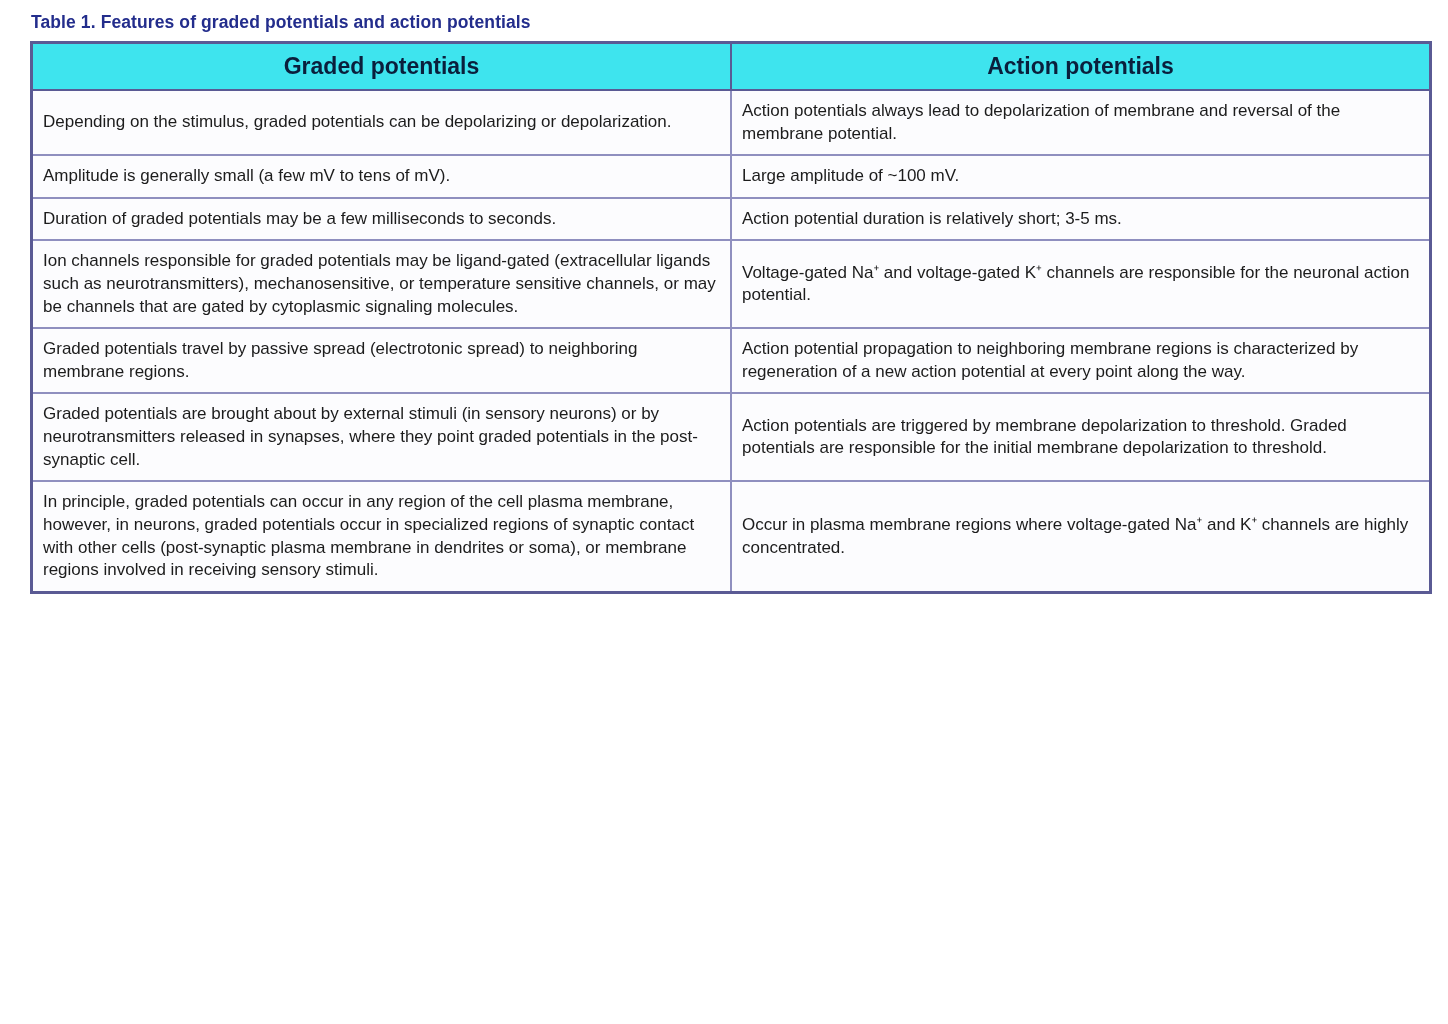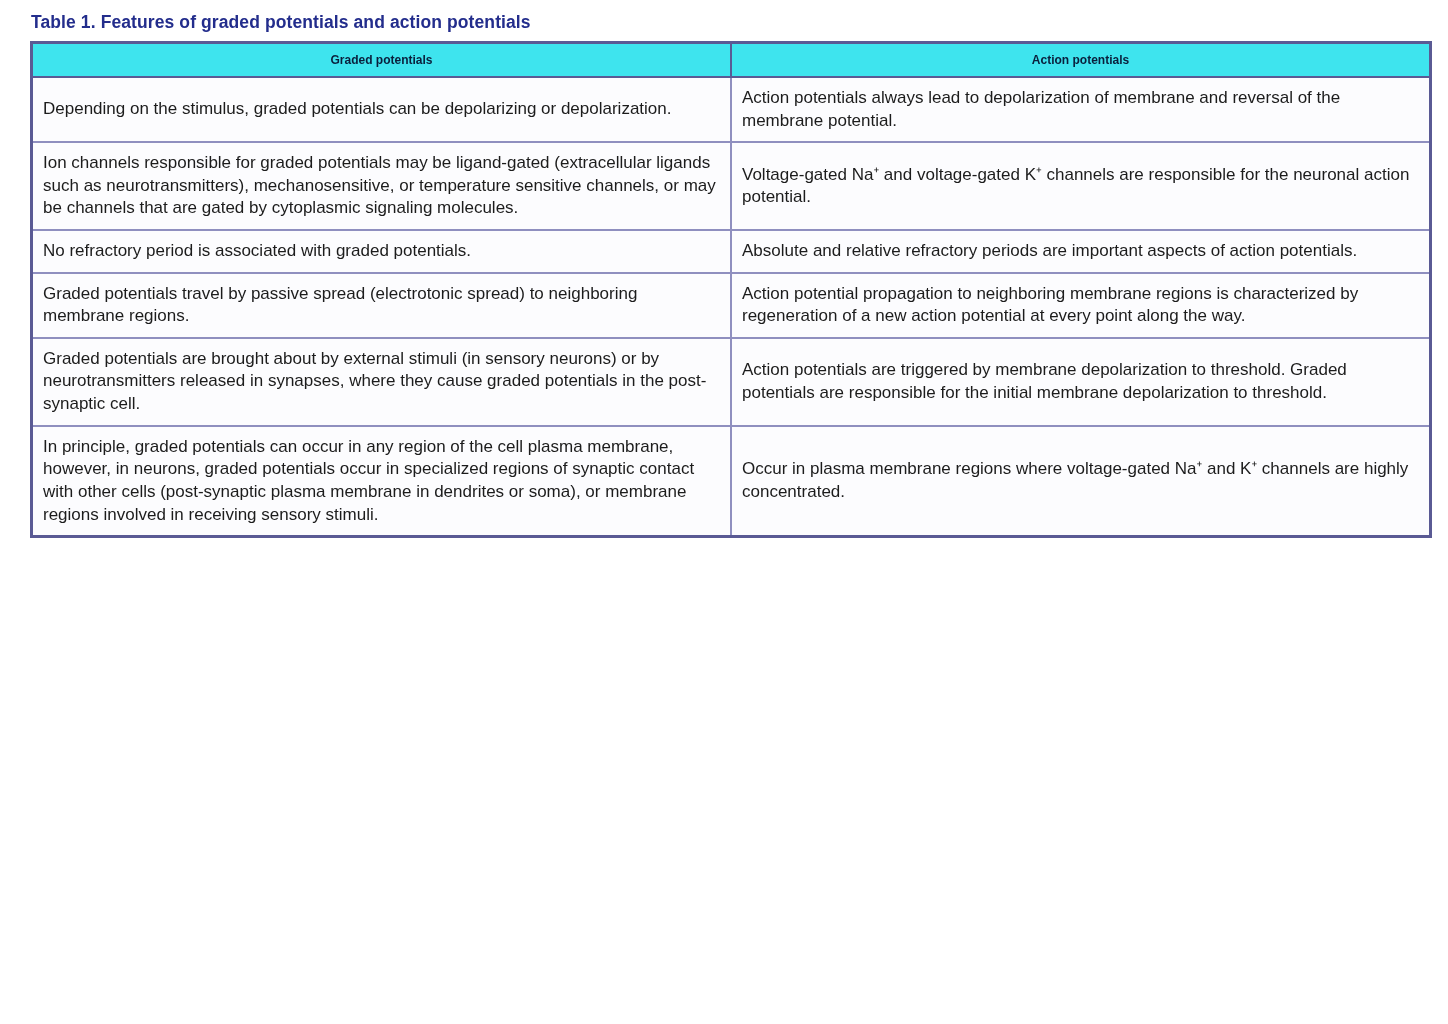--- a/index.html
+++ b/index.html
@@ -27,21 +27,21 @@
     width: 1402px;
     border-collapse: collapse;
     table-layout: fixed;
     border: 3px solid var(--border-dark, #5a5a94);
   }
   table.features th {
     width: 50%;
     background: var(--header-bg, #3ee4ee);
     color: var(--header-text, #0a1f3c);
     font-weight: bold;
-    font-size: 12px;
+    font-size: 23px;
     text-align: center;
     padding: 9px 8px;
     border: 2.5px solid var(--border-dark, #5a5a94);
   }
   table.features td {
     width: 50%;
     background: var(--cell-bg, #fcfcfe);
     color: var(--cell-text, #1c1c1c);
     font-size: 17px;
     line-height: 1.33;
@@ -63,33 +63,37 @@
         <th>Graded potentials</th>
         <th>Action potentials</th>
       </tr>
     </thead>
     <tbody>
       <tr>
         <td>Depending on the stimulus, graded potentials can be depolarizing or depolarization.</td>
         <td>Action potentials always lead to depolarization of membrane and reversal of the membrane potential.</td>
       </tr>
       <tr>
+        <td>Amplitude is generally small (a few mV to tens of mV).</td>
+        <td>Large amplitude of ~100 mV.</td>
+      </tr>
+      <tr>
+        <td>Duration of graded potentials may be a few milliseconds to seconds.</td>
+        <td>Action potential duration is relatively short; 3-5 ms.</td>
+      </tr>
+      <tr>
         <td>Ion channels responsible for graded potentials may be ligand-gated (extracellular ligands such as neurotransmitters), mechanosensitive, or temperature sensitive channels, or may be channels that are gated by cytoplasmic signaling molecules.</td>
         <td>Voltage-gated Na⁺ and voltage-gated K⁺ channels are responsible for the neuronal action potential.</td>
-      </tr>
-      <tr>
-        <td>No refractory period is associated with graded potentials.</td>
-        <td>Absolute and relative refractory periods are important aspects of action potentials.</td>
       </tr>
       <tr>
         <td>Graded potentials travel by passive spread (electrotonic spread) to neighboring membrane regions.</td>
         <td>Action potential propagation to neighboring membrane regions is characterized by regeneration of a new action potential at every point along the way.</td>
       </tr>
       <tr>
-        <td>Graded potentials are brought about by external stimuli (in sensory neurons) or by neurotransmitters released in synapses, where they cause graded potentials in the post-synaptic cell.</td>
+        <td>Graded potentials are brought about by external stimuli (in sensory neurons) or by neurotransmitters released in synapses, where they point graded potentials in the post-synaptic cell.</td>
         <td>Action potentials are triggered by membrane depolarization to threshold. Graded potentials are responsible for the initial membrane depolarization to threshold.</td>
       </tr>
       <tr>
         <td>In principle, graded potentials can occur in any region of the cell plasma membrane, however, in neurons, graded potentials occur in specialized regions of synaptic contact with other cells (post-synaptic plasma membrane in dendrites or soma), or membrane regions involved in receiving sensory stimuli.</td>
         <td>Occur in plasma membrane regions where voltage-gated Na⁺ and K⁺ channels are highly concentrated.</td>
       </tr>
     </tbody>
   </table>
 </div>
 

